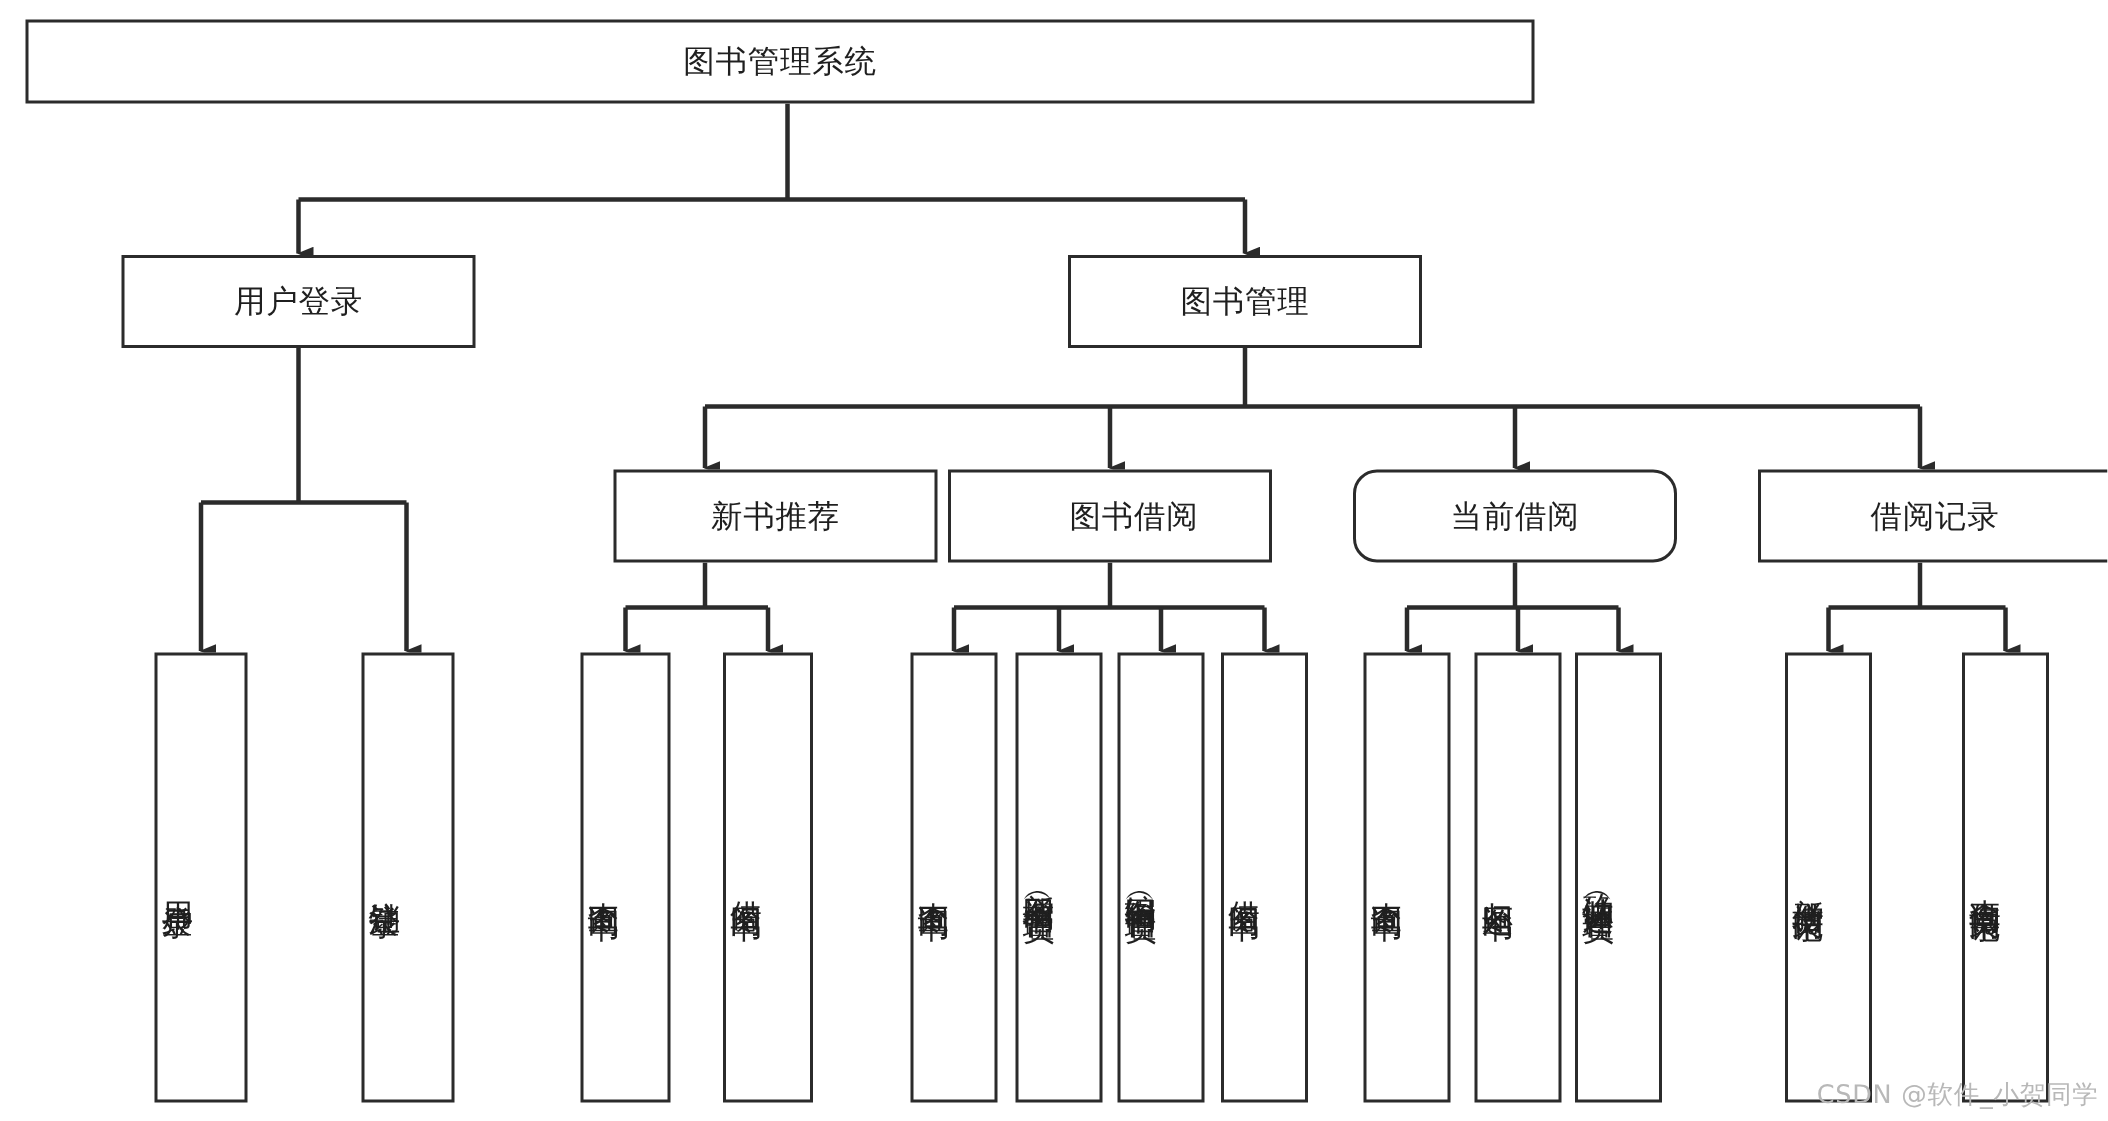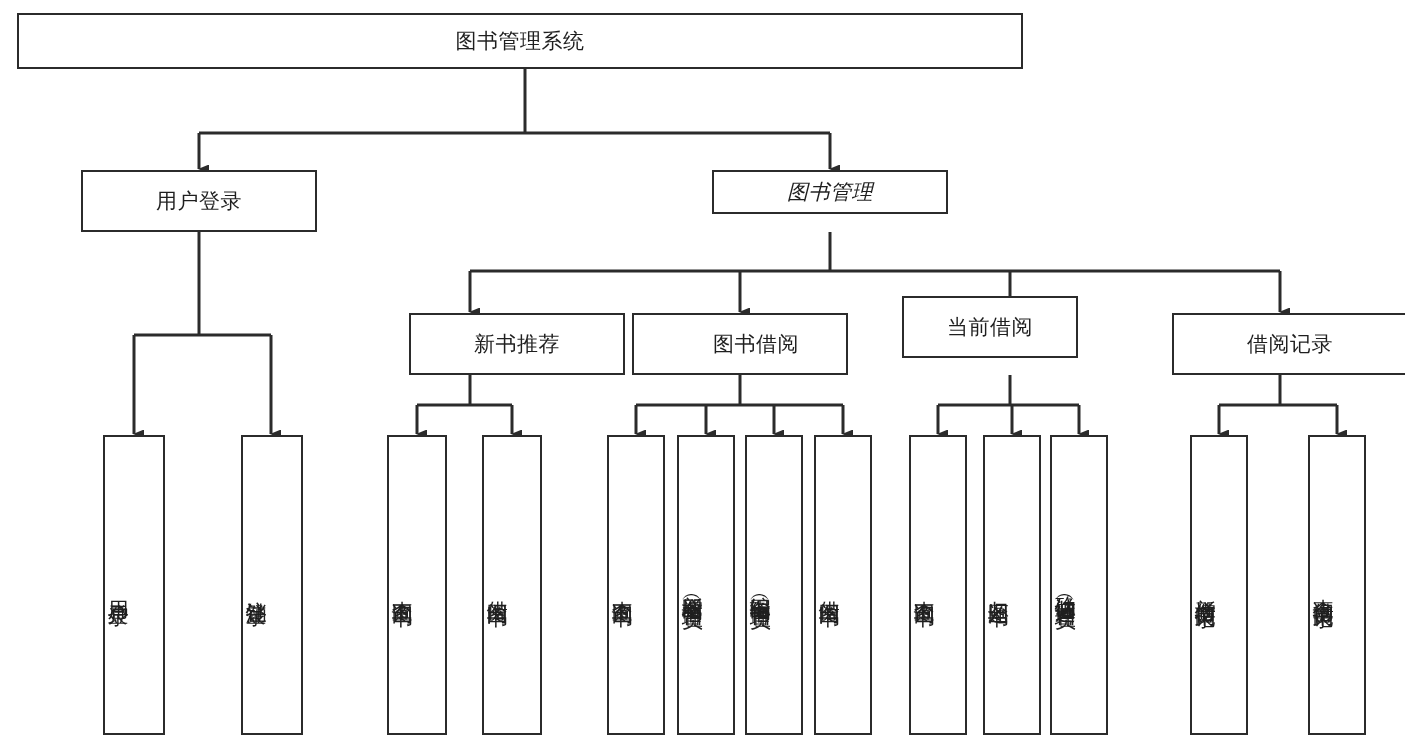--- a/index.html
+++ b/index.html
@@ -115,31 +115,31 @@
       </g>
   </svg>
 
   <div class="node" style="left: 17px; top: 13px; width: 1006px; height: 56px;">
     <span class="label">图书管理系统</span>
   </div>
 
   <div class="node" style="left: 81px; top: 170px; width: 236px; height: 62px;">
     <span class="label">用户登录</span>
   </div>
-  <div class="node" style="left: 712px; top: 170px; width: 236px; height: 44px; font-style: italic;">
+  <div class="node" style="left: 712px; top: 170px; width: 236px; height: 62px;">
     <span class="label">图书管理</span>
   </div>
 
   <div class="node" style="left: 362px; top: 313px; width: 216px; height: 62px; margin-left: 47px;">
     <span class="label">新书推荐</span>
   </div>
   <div class="node" style="left: 632px; top: 313px; width: 216px; height: 62px; padding-left: 32px;">
     <span class="label">图书借阅</span>
   </div>
-  <div class="node" style="left: 902px; top: 296px; width: 176px; height: 62px;">
+  <div class="node" style="left: 902px; top: 313px; width: 216px; height: 62px; border-radius: 16px;">
     <span class="label">当前借阅</span>
   </div>
   <div class="node" style="left: 1172px; top: 313px; width: 236px; height: 62px;">
     <span class="label">借阅记录</span>
   </div>
 
   <div class="node vertical" style="left: 103px; top: 435px; width: 62px; height: 300px;">
     <span class="label">用户登录</span>
   </div>
   <div class="node vertical" style="left: 241px; top: 435px; width: 62px; height: 300px;">
@@ -176,13 +176,14 @@
     <span class="label">确认归还（管理员）</span>
   </div>
 
   <div class="node vertical" style="left: 1190px; top: 435px; width: 58px; height: 300px;">
     <span class="label">新增借阅记录</span>
   </div>
   <div class="node vertical" style="left: 1308px; top: 435px; width: 58px; height: 300px;">
     <span class="label">查询借阅记录</span>
   </div>
 
+  <div id="watermark">CSDN @软件_小贺同学</div>
 </div>
 
 </body></html>

